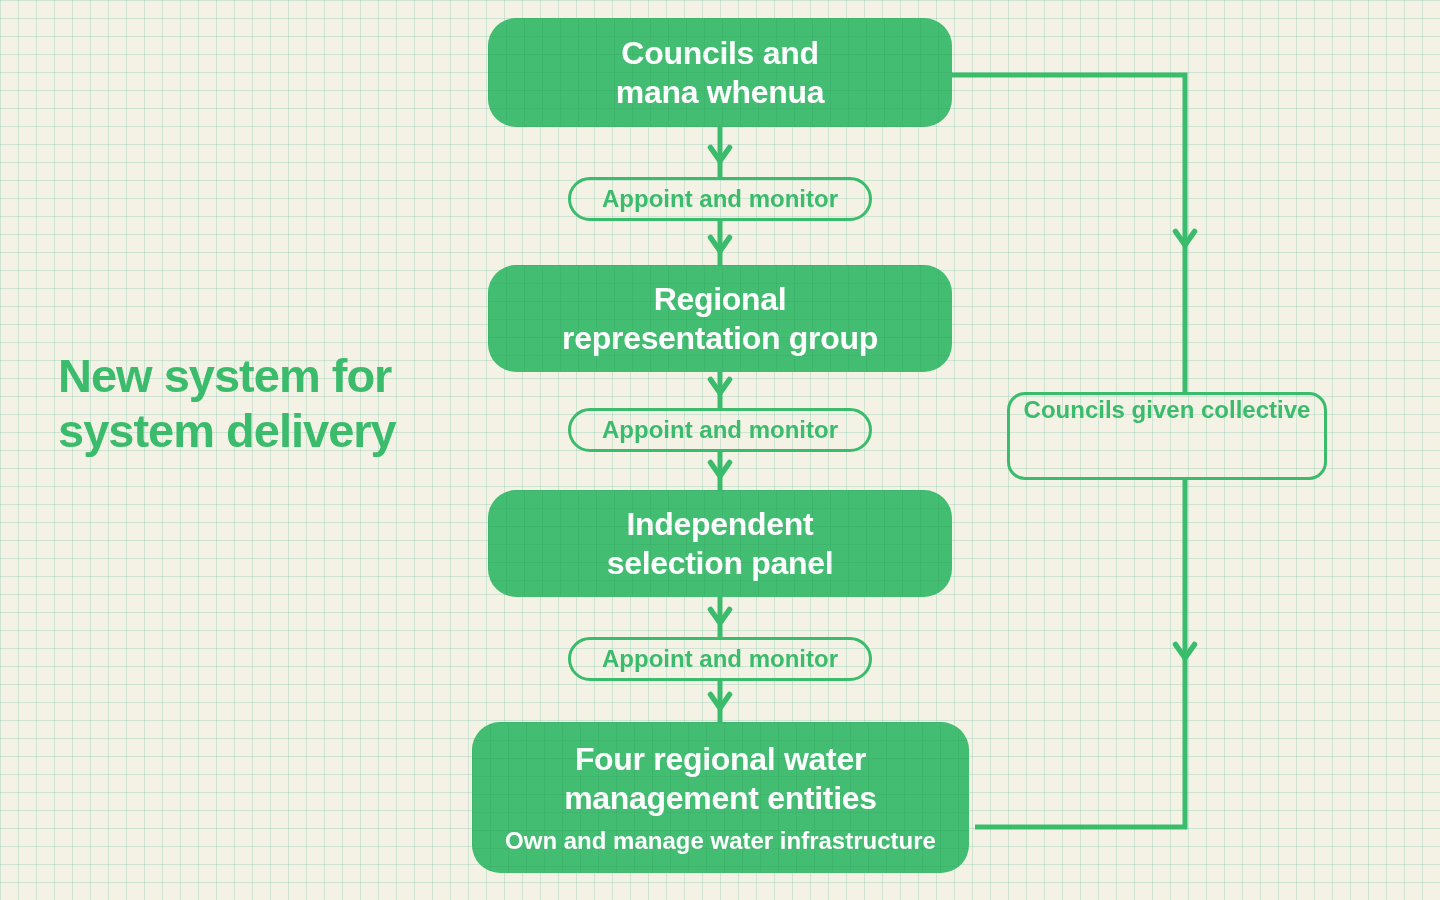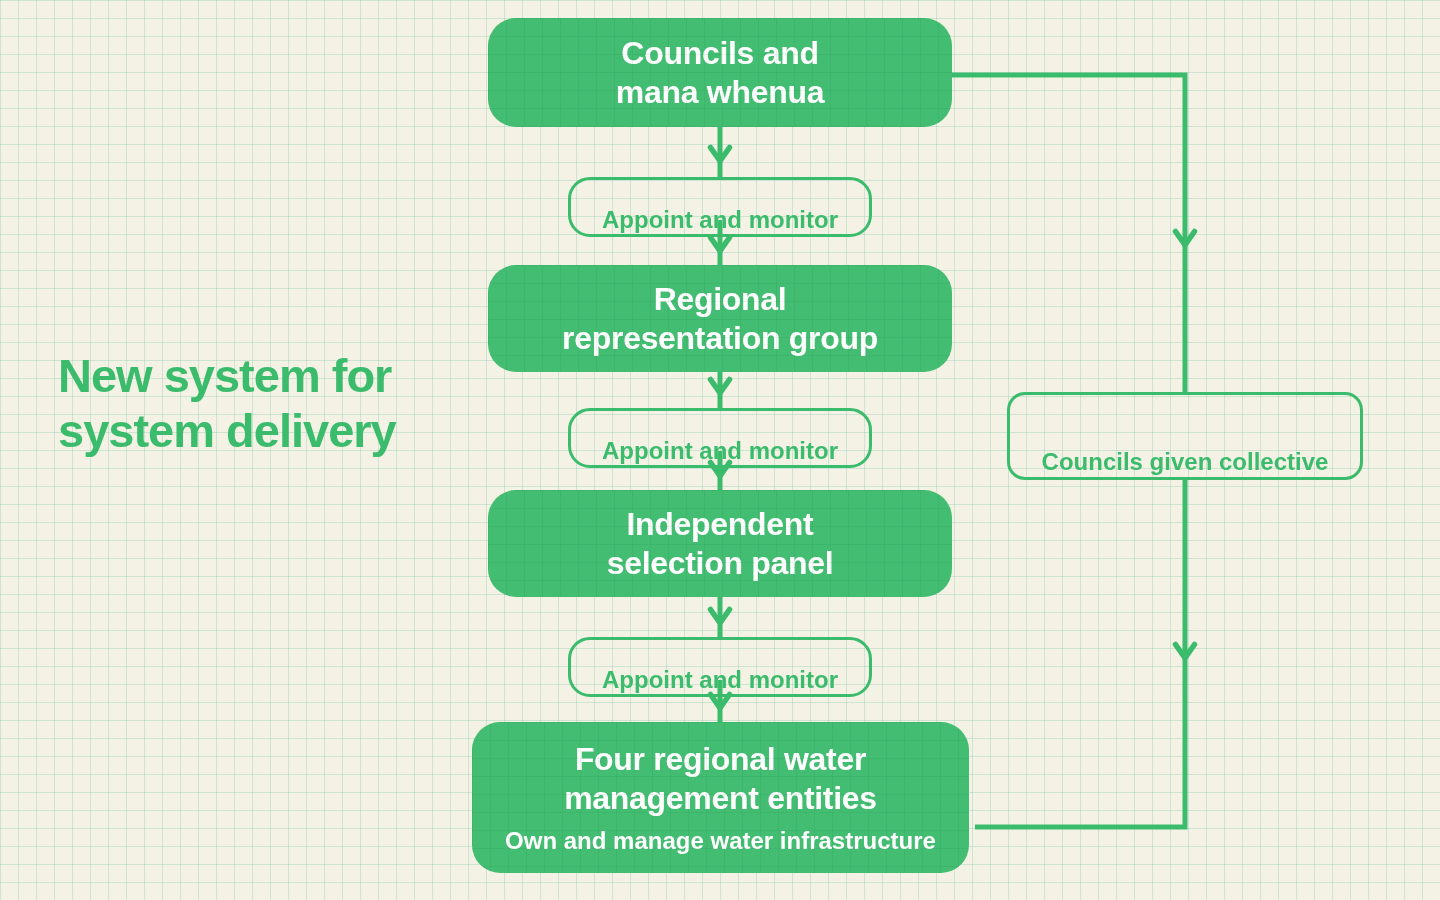--- a/index.html
+++ b/index.html
@@ -57,35 +57,35 @@
     font-size:24px;line-height:28px;font-weight:700;letter-spacing:0;
     margin-top:9px;
   }
 
   .node-1{left:488px;top:18px;width:464px;height:109px;}
   .node-2{left:488px;top:265px;width:464px;height:107px;}
   .node-3{left:488px;top:490px;width:464px;height:107px;}
   .node-4{left:472px;top:722px;width:497px;height:151px;}
 
   .pill{
-    position:absolute;z-index:2;left:568px;width:304px;height:60px;
+    position:absolute;z-index:2;left:568px;width:304px;height:44px;
     border:3px solid var(--green);border-radius:22px;
     color:var(--green);
-    display:flex;align-items:flex-end;justify-content:center;
+    display:flex;align-items:center;justify-content:center;
     font-weight:700;font-size:24px;white-space:nowrap;
   }
   .pill-1{top:177px;}
   .pill-2{top:408px;}
   .pill-3{top:637px;}
 
   .side-label{
-    position:absolute;z-index:2;left:1007px;top:392px;width:356px;height:88px;
+    position:absolute;z-index:2;left:1007px;top:392px;width:320px;height:88px;
     border:3px solid var(--green);border-radius:18px;
     color:var(--green);
-    display:flex;flex-direction:column;align-items:center;justify-content:flex-end;
+    display:flex;flex-direction:column;align-items:center;justify-content:flex-start;
     text-align:center;
     font-weight:700;font-size:24px;line-height:30px;
   }
   .side-label span{display:block;white-space:nowrap;}
 </style>
 </head>
 <body>
 
 <div class="canvas">
 

